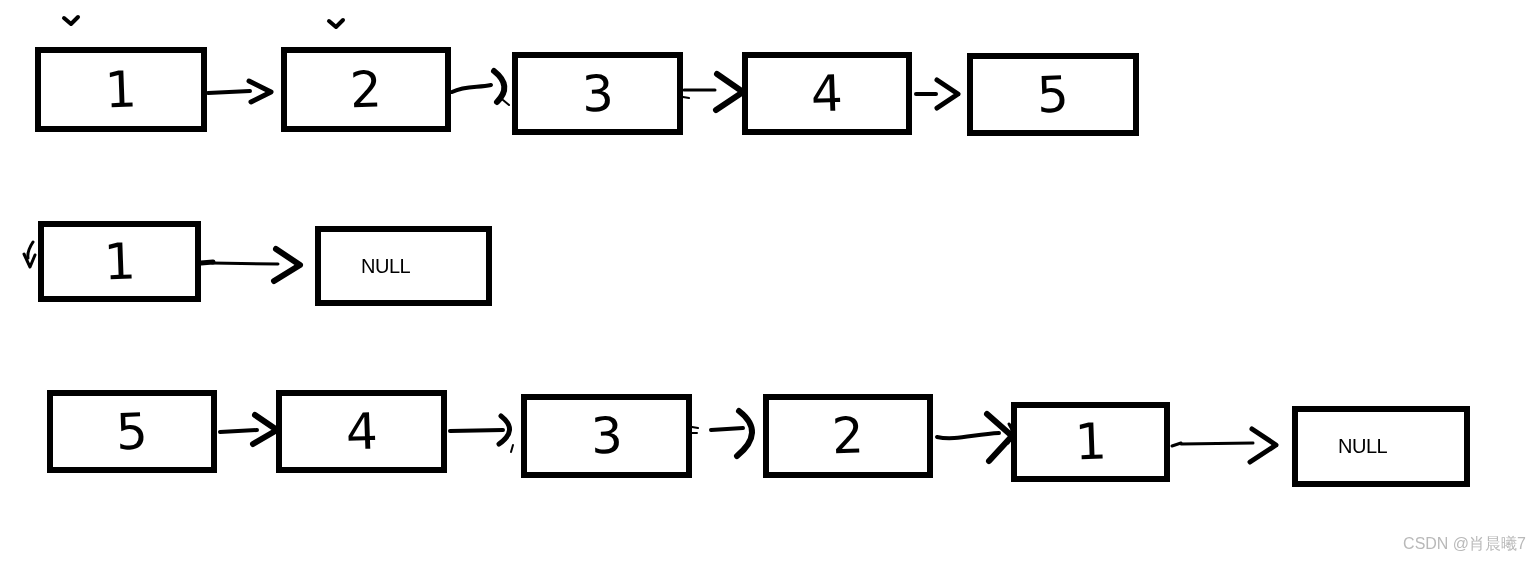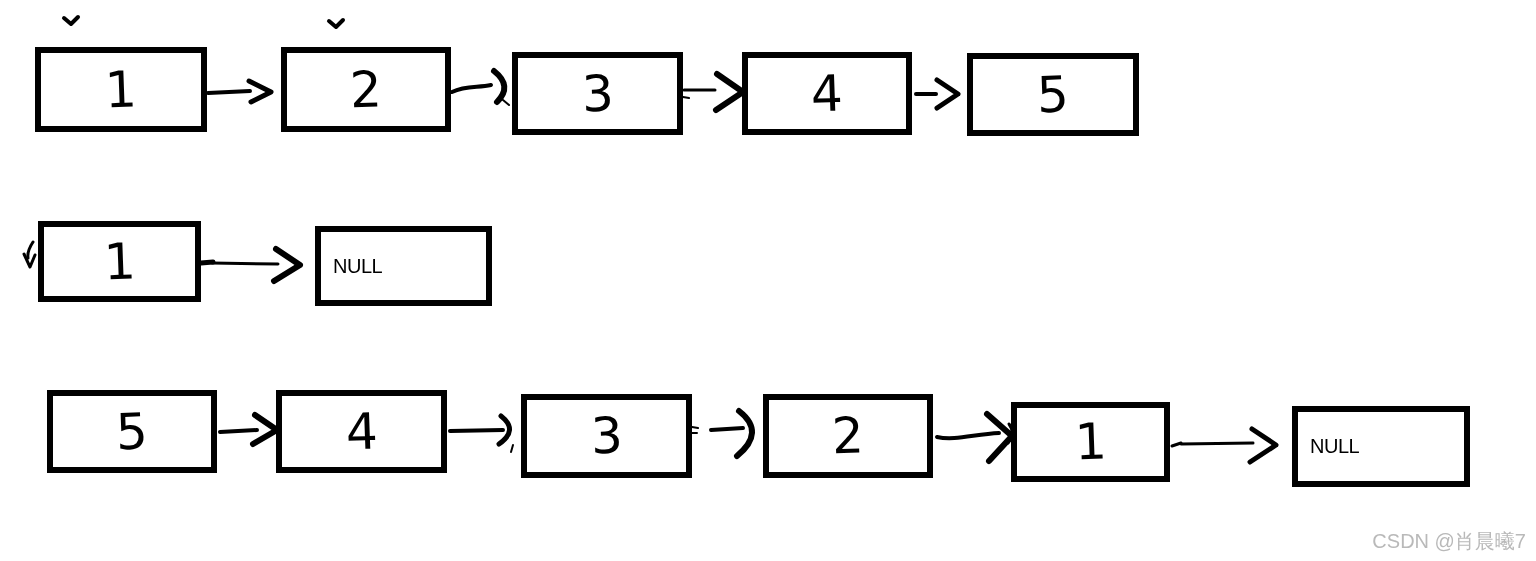--- a/index.html
+++ b/index.html
@@ -25,21 +25,21 @@
   }
   .digit{
     font-family:"DejaVu Sans", sans-serif;
     font-size:50px;
     line-height:1;
     color:#000000;
     transform:rotate(-2deg);
   }
   .null-node{
     justify-content:flex-start;
-    padding-left:12px;
+    padding-left:40px;
   }
   .null-label{
     font-family:"Liberation Sans", sans-serif;
     font-size:20px;
     letter-spacing:-0.5px;
     color:#000000;
   }
   #arrow-layer{
     position:absolute;
     left:0;top:0;
@@ -50,21 +50,21 @@
     stroke:#000000;
     fill:none;
     stroke-linecap:round;
     stroke-linejoin:round;
   }
   .watermark{
     position:absolute;
     right:10px;
     bottom:6px;
     font-family:"Liberation Sans", sans-serif;
-    font-size:20px;
+    font-size:16px;
     color:#b9b9b9;
   }
 </style>
 </head>
 <body>
 
 <div id="canvas">
 
   <div>
     <div class="node" style="left:35px;top:47px;width:172px;height:85px;">

